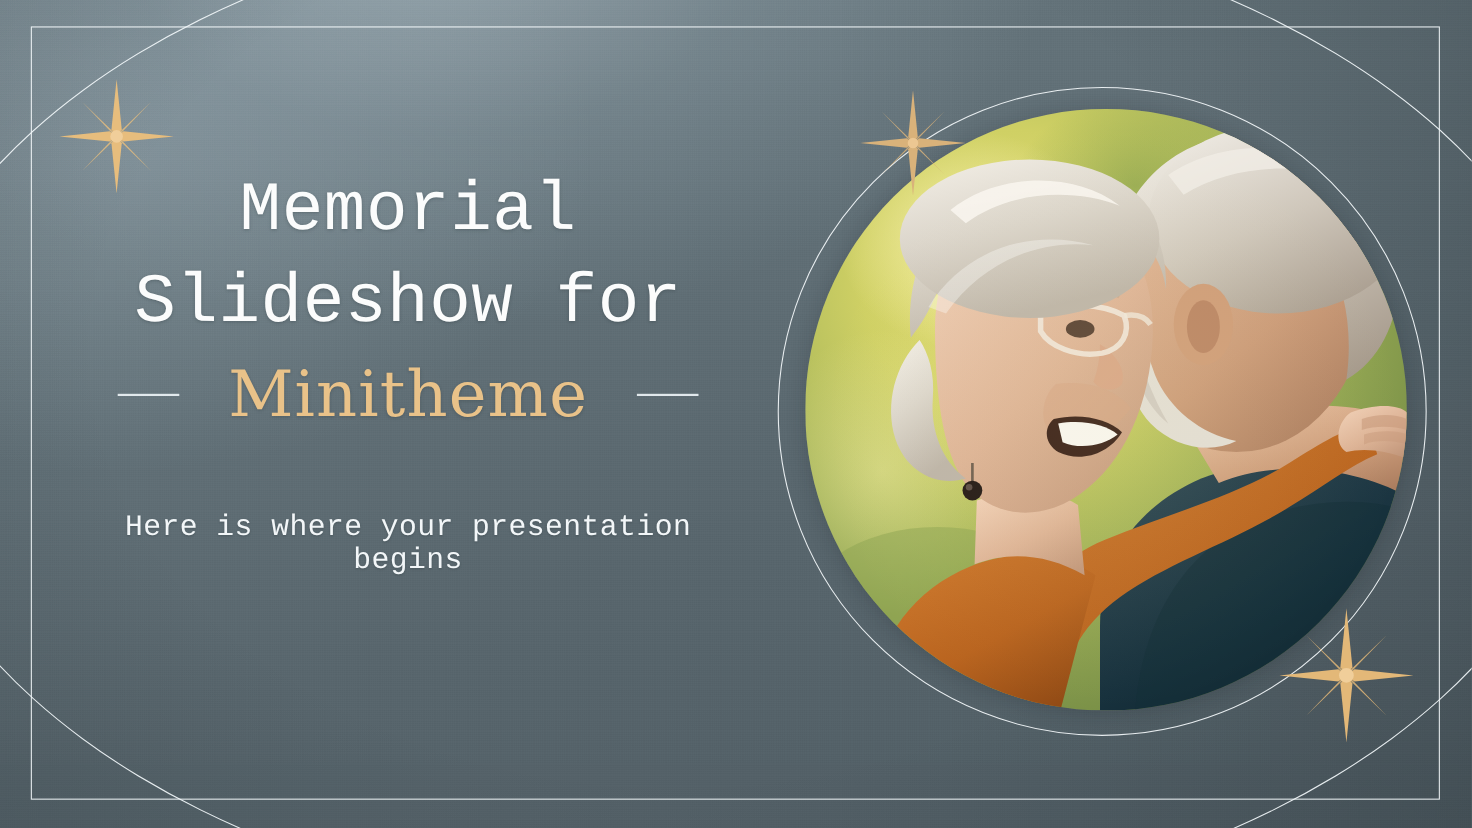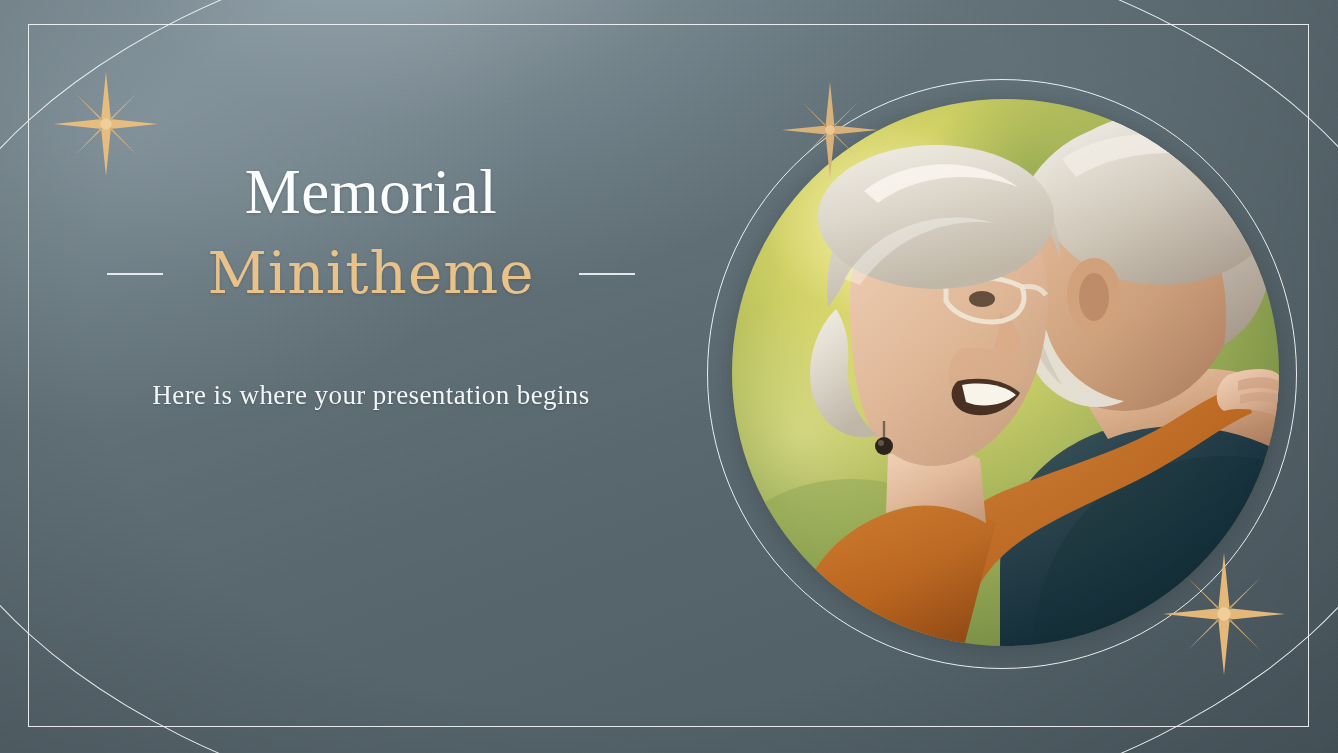--- a/index.html
+++ b/index.html
@@ -58,21 +58,21 @@
 
   
   .text-block {
     position:absolute;
     left:62px; top:150px;
     width:618px;
     text-align:center;
     z-index:6;
   }
   .title {
-    font-family:Liberation Serif, serif;
+    font-family:Liberation Mono, monospace;
     font-weight:400;
     font-size:63px;
     line-height:1.34;
     letter-spacing:.5px;
     color:#fbfcfc;
     text-shadow:0 1px 3px rgba(20,30,35,.25);
   }
 
   
   .mini-row {
@@ -94,21 +94,21 @@
     font-size:58px;
     line-height:1.1;
     letter-spacing:1px;
     color:#e9c289;
     white-space:nowrap;
     text-shadow:0 1px 3px rgba(20,30,35,.22);
   }
 
   .subtitle {
     margin-top:74px;
-    font-family:Liberation Serif, serif;
+    font-family:Liberation Mono, monospace;
     font-size:27px;
     letter-spacing:.4px;
     color:#f2f6f8;
     text-shadow:0 1px 2px rgba(20,30,35,.25);
   }
 
   
   .photo-ring {
     position:absolute;
     left:707px; top:79px;
@@ -262,20 +262,21 @@
       <circle cx="152" cy="347" r="9" fill="#241a16"></circle>
       <circle cx="149" cy="344" r="3" fill="#6a5a52" opacity=".8"></circle>
 
       <rect width="547" height="547" fill="url(#blob1)" opacity=".10"></rect>
     </svg>
   </div>
 
   <div class="text-block">
     <div class="title">
       <div>Memorial</div>
+      <div>Slideshow for</div>
     </div>
 
     <div class="mini-row">
       <span class="rule"></span>
       <span class="minitheme">Minitheme</span>
       <span class="rule"></span>
     </div>
 
     <div class="subtitle">Here is where your presentation begins</div>
   </div>

